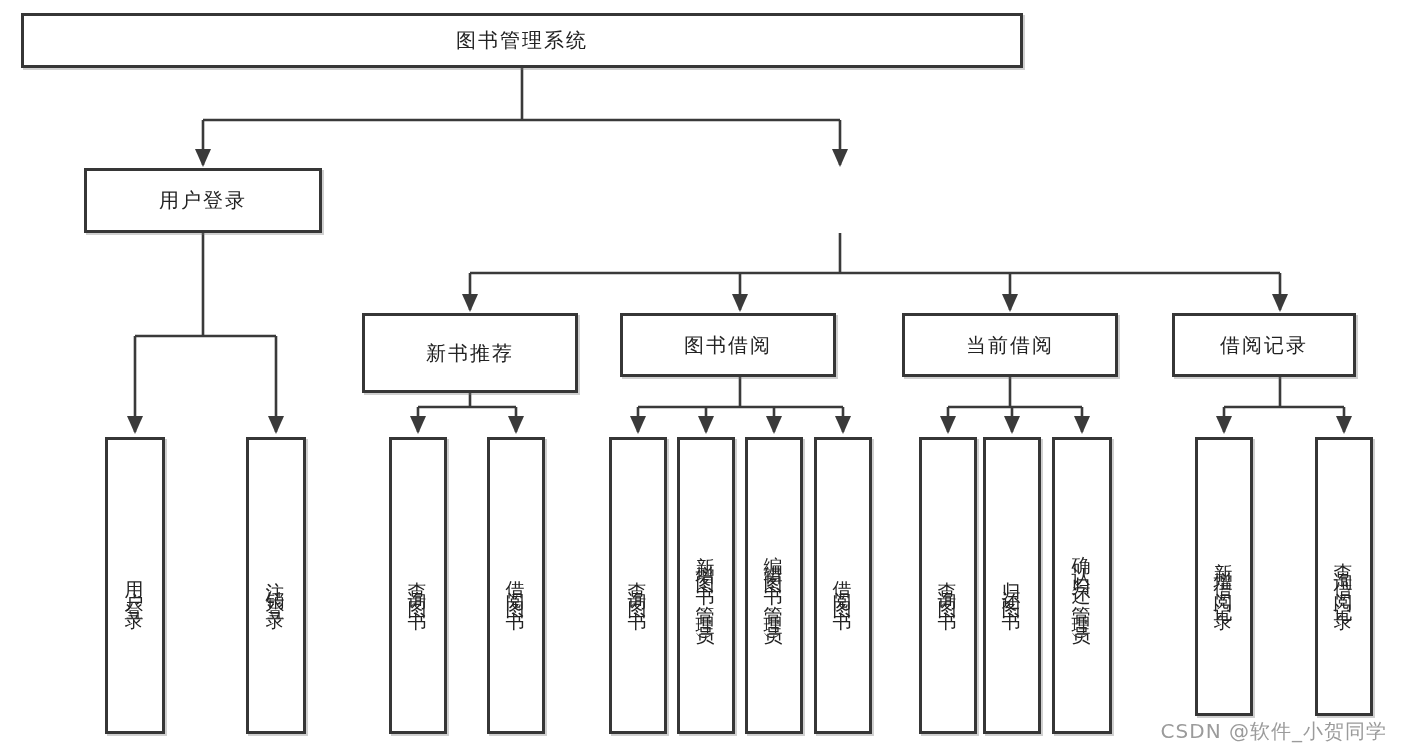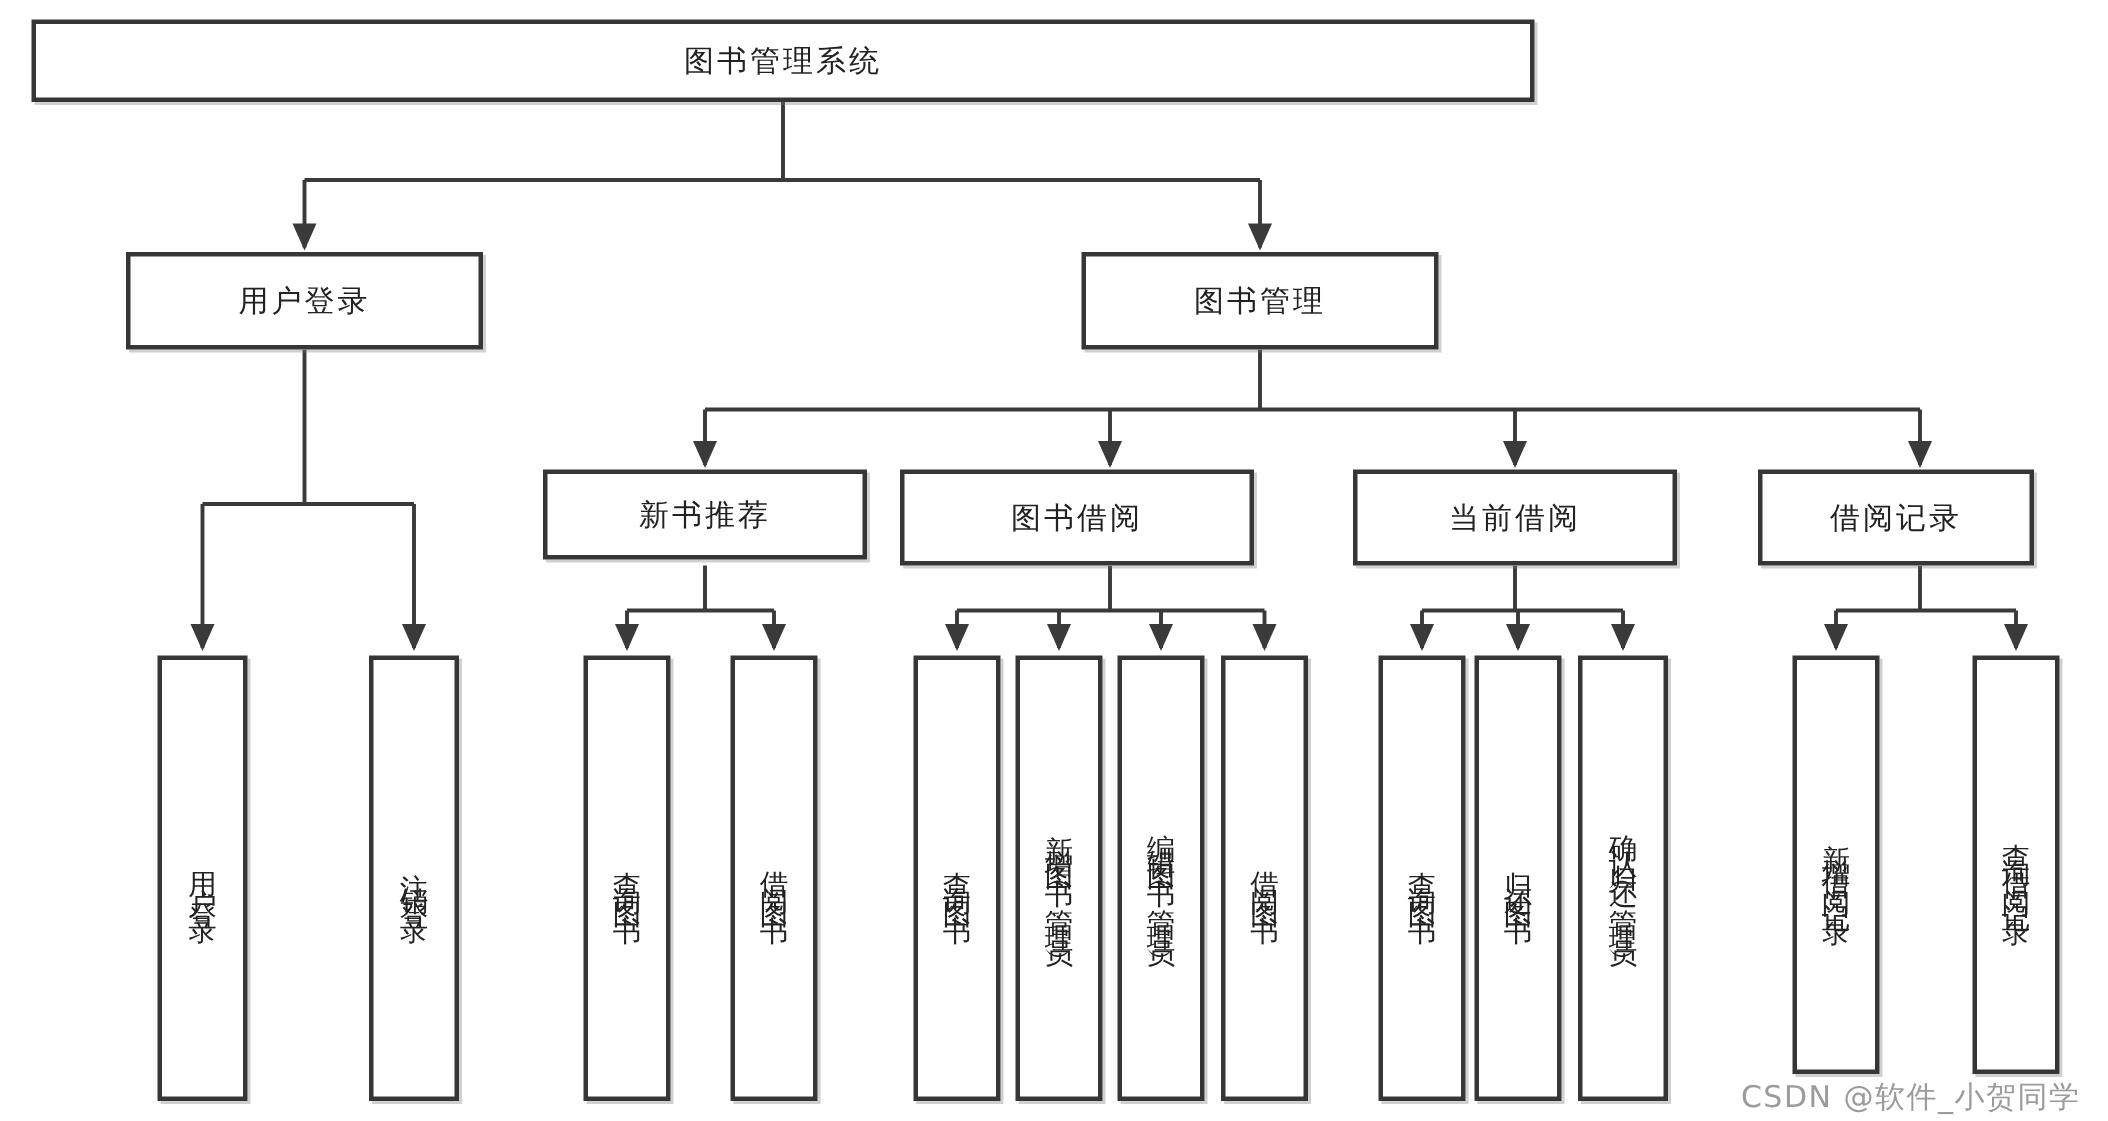--- a/index.html
+++ b/index.html
@@ -86,24 +86,23 @@
       <polygon points="1004,416 1020,416 1012,434"></polygon>
       <polygon points="1074,416 1090,416 1082,434"></polygon>
       <polygon points="1216,416 1232,416 1224,434"></polygon>
       <polygon points="1336,416 1352,416 1344,434"></polygon>
     </g>
   </svg>
 
   <div class="node h" style="left:21px; top:13px; width:1002px; height:55px;">图书管理系统</div>
 
   <div class="node h" style="left:84px; top:168px; width:238px; height:65px;">用户登录</div>
-  <div class="node h" style="left:721px; top:168px; width:238px; height:65px;">图书管理</div>
 
-  <div class="node h" style="left:362px; top:313px; width:216px; height:60px;">新书推荐</div>
-  <div class="node h" style="left:600px; top:313px; width:236px; height:64px;">图书借阅</div>
+  <div class="node h" style="left:362px; top:313px; width:216px; height:80px;">新书推荐</div>
+  <div class="node h" style="left:620px; top:313px; width:216px; height:64px;">图书借阅</div>
   <div class="node h" style="left:902px; top:313px; width:216px; height:64px;">当前借阅</div>
   <div class="node h" style="left:1172px; top:313px; width:184px; height:64px;">借阅记录</div>
 
   <div class="node v" style="left:105px; top:437px; width:60px; height:297px;">用户登录</div>
   <div class="node v" style="left:246px; top:437px; width:60px; height:297px;">注销登录</div>
 
   <div class="node v" style="left:389px; top:437px; width:58px; height:297px;">查询图书</div>
   <div class="node v" style="left:487px; top:437px; width:58px; height:297px;">借阅图书</div>
 
   <div class="node v" style="left:609px; top:437px; width:58px; height:297px;">查询图书</div>

